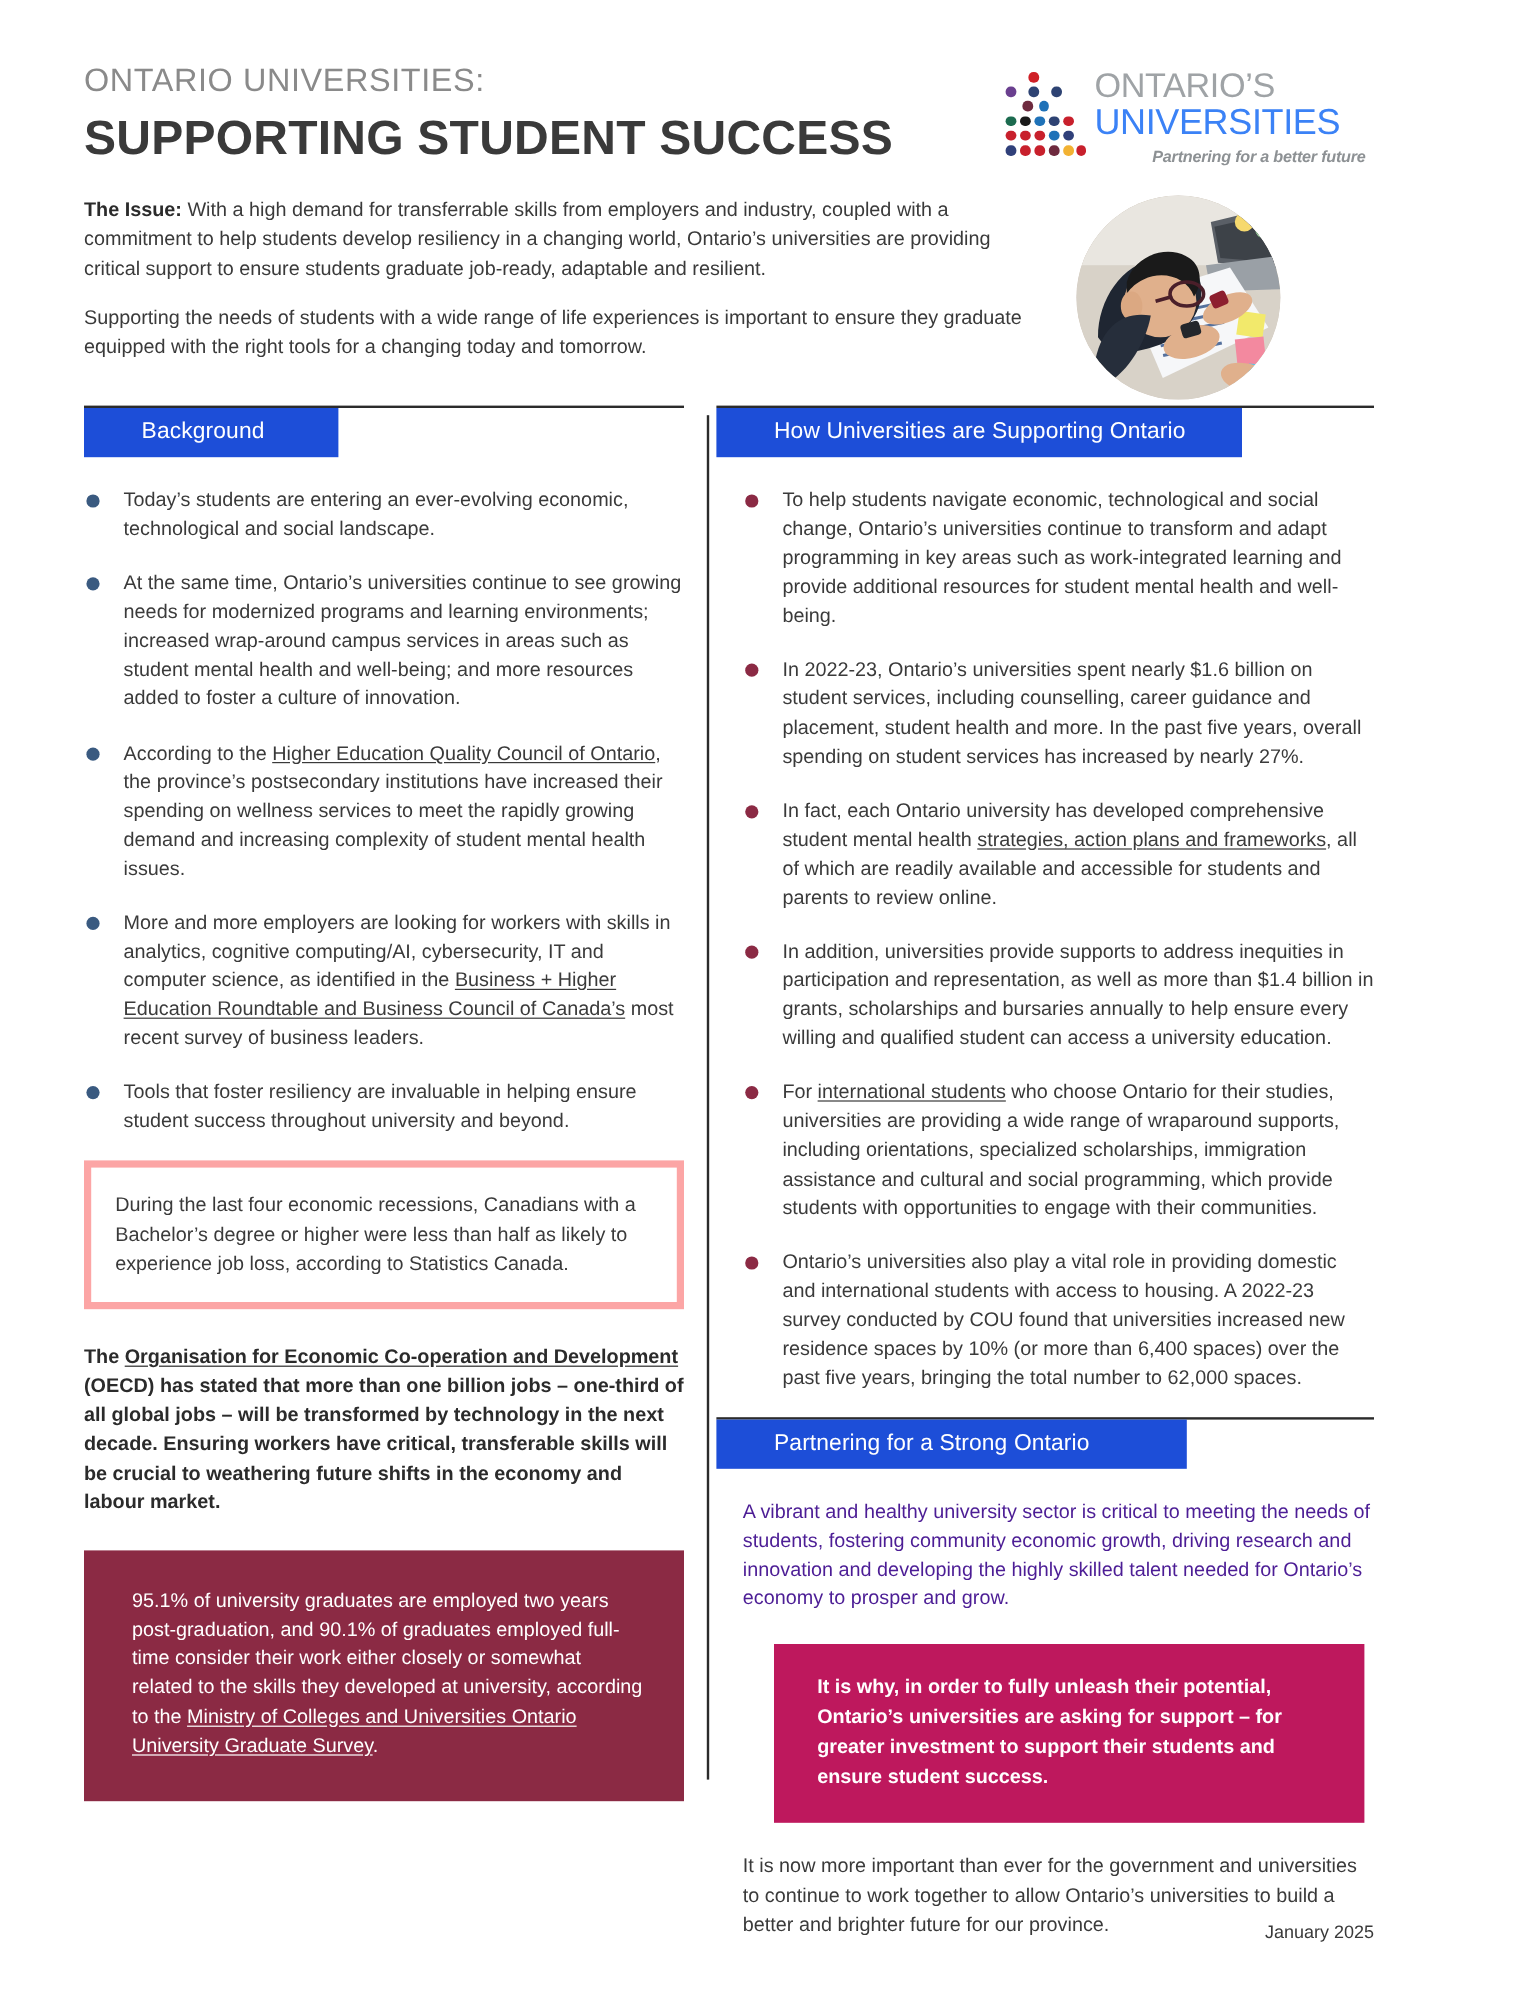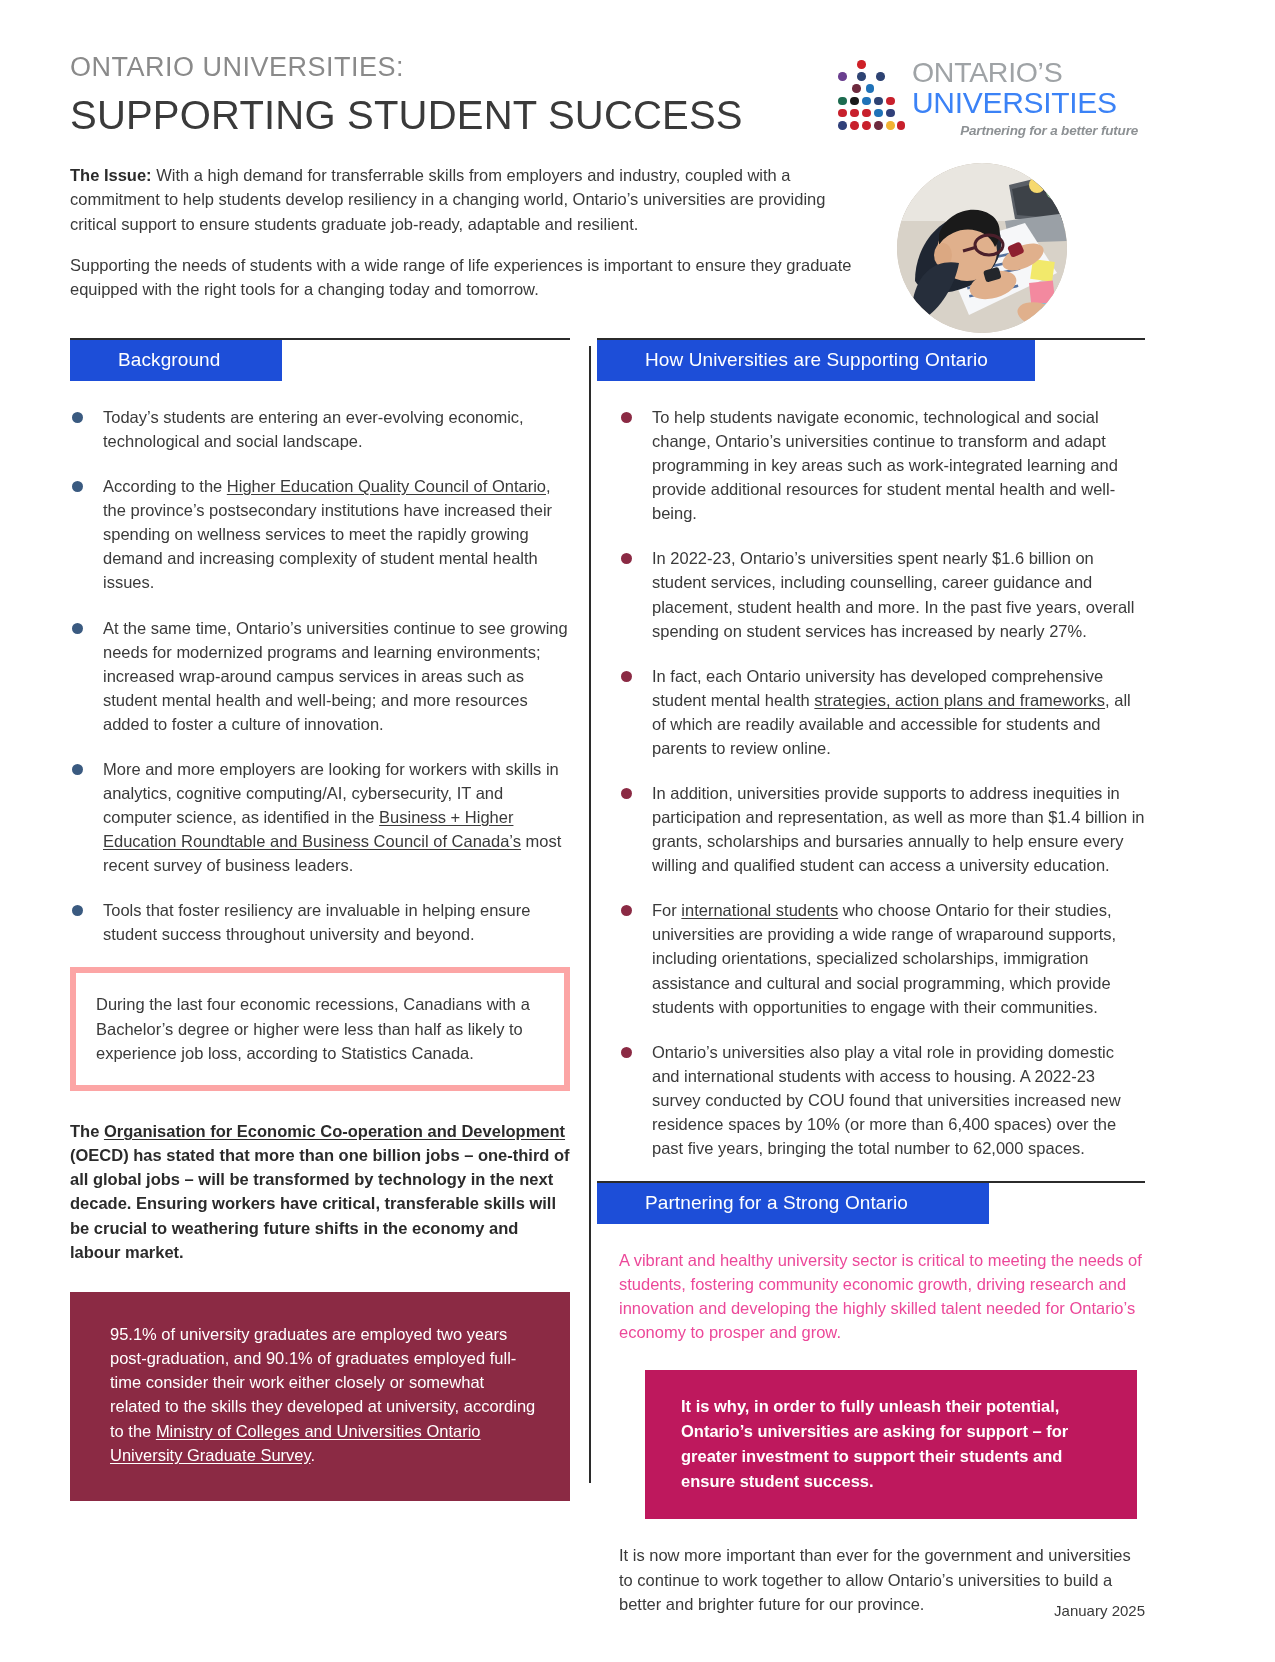--- a/index.html
+++ b/index.html
@@ -28,21 +28,21 @@
     font-size: 27px;
     letter-spacing: 0.5px;
     color: #8a8a8a;
     font-weight: 400;
     line-height: 1.15;
   }
   .headline {
     font-size: 40px;
     letter-spacing: 0.2px;
     color: #3a3a3a;
-    font-weight: 400;
+    font-weight: 700;
     line-height: 1.2;
     margin-top: 8px;
   }
   .intro-block {
     margin-top: 24px;
     width: 790px;
   }
   .intro-p {
     font-size: 16.5px;
     line-height: 1.47;
@@ -168,21 +168,21 @@
     padding: 30px 34px 34px 40px;
     font-size: 16.5px;
     line-height: 1.47;
   }
   .maroon-box u { text-decoration: underline; text-underline-offset: 2px; }
 
   
   .r-para {
     font-size: 16.5px;
     line-height: 1.46;
-    color: #ec4899;
+    color: #4c1d95;
     margin-top: 24px;
     padding-left: 22px;
   }
   .blue-box {
     margin: 26px 0 0 48px;
     background: #be185d;
     color: #ffffff;
     font-weight: 700;
     font-size: 16.5px;
     line-height: 1.5;
@@ -303,22 +303,22 @@
 
   <div class="divider-v"></div>
 
   <div class="col-left">
 
     <div class="sec-rule"></div>
     <div class="sec-header hdr-bg-left">Background</div>
 
     <ul class="blist blue" id="bg-bullets">
         <li>Today’s students are entering an ever-evolving economic, technological and social landscape.</li>
+        <li>At the same time, Ontario’s universities continue to see growing needs for modernized programs and learning environments; increased wrap-around campus services in areas such as student mental health and well-being; and more resources added to foster a culture of innovation.</li>
         <li>According to the <u>Higher Education Quality Council of Ontario</u>, the province’s postsecondary institutions have increased their spending on wellness services to meet the rapidly growing demand and increasing complexity of student mental health issues.</li>
-        <li>At the same time, Ontario’s universities continue to see growing needs for modernized programs and learning environments; increased wrap-around campus services in areas such as student mental health and well-being; and more resources added to foster a culture of innovation.</li>
         <li>More and more employers are looking for workers with skills in analytics, cognitive computing/AI, cybersecurity, IT and computer science, as identified in the <u>Business + Higher Education Roundtable and Business Council of Canada’s</u> most recent survey of business leaders.</li>
         <li>Tools that foster resiliency are invaluable in helping ensure student success throughout university and beyond.</li>
       </ul>
 
     <div class="outline-box">During the last four economic recessions, Canadians with a Bachelor’s degree or higher were less than half as likely to experience job loss, according to Statistics Canada.</div>
 
     <p class="bold-para"><span>The </span><u>Organisation for Economic Co-operation and Development</u><span> (OECD) has stated that more than one billion jobs – one-third of all global jobs – will be transformed by technology in the next decade. Ensuring workers have critical, transferable skills will be crucial to weathering future shifts in the economy and labour market.</span></p>
 
     <div class="maroon-box"><span>95.1% of university graduates are employed two years post-graduation, and 90.1% of graduates employed full-time consider their work either closely or somewhat related to the skills they developed at university, according to the </span><u>Ministry of Colleges and Universities Ontario University Graduate Survey</u><span>.</span></div>
   </div>

